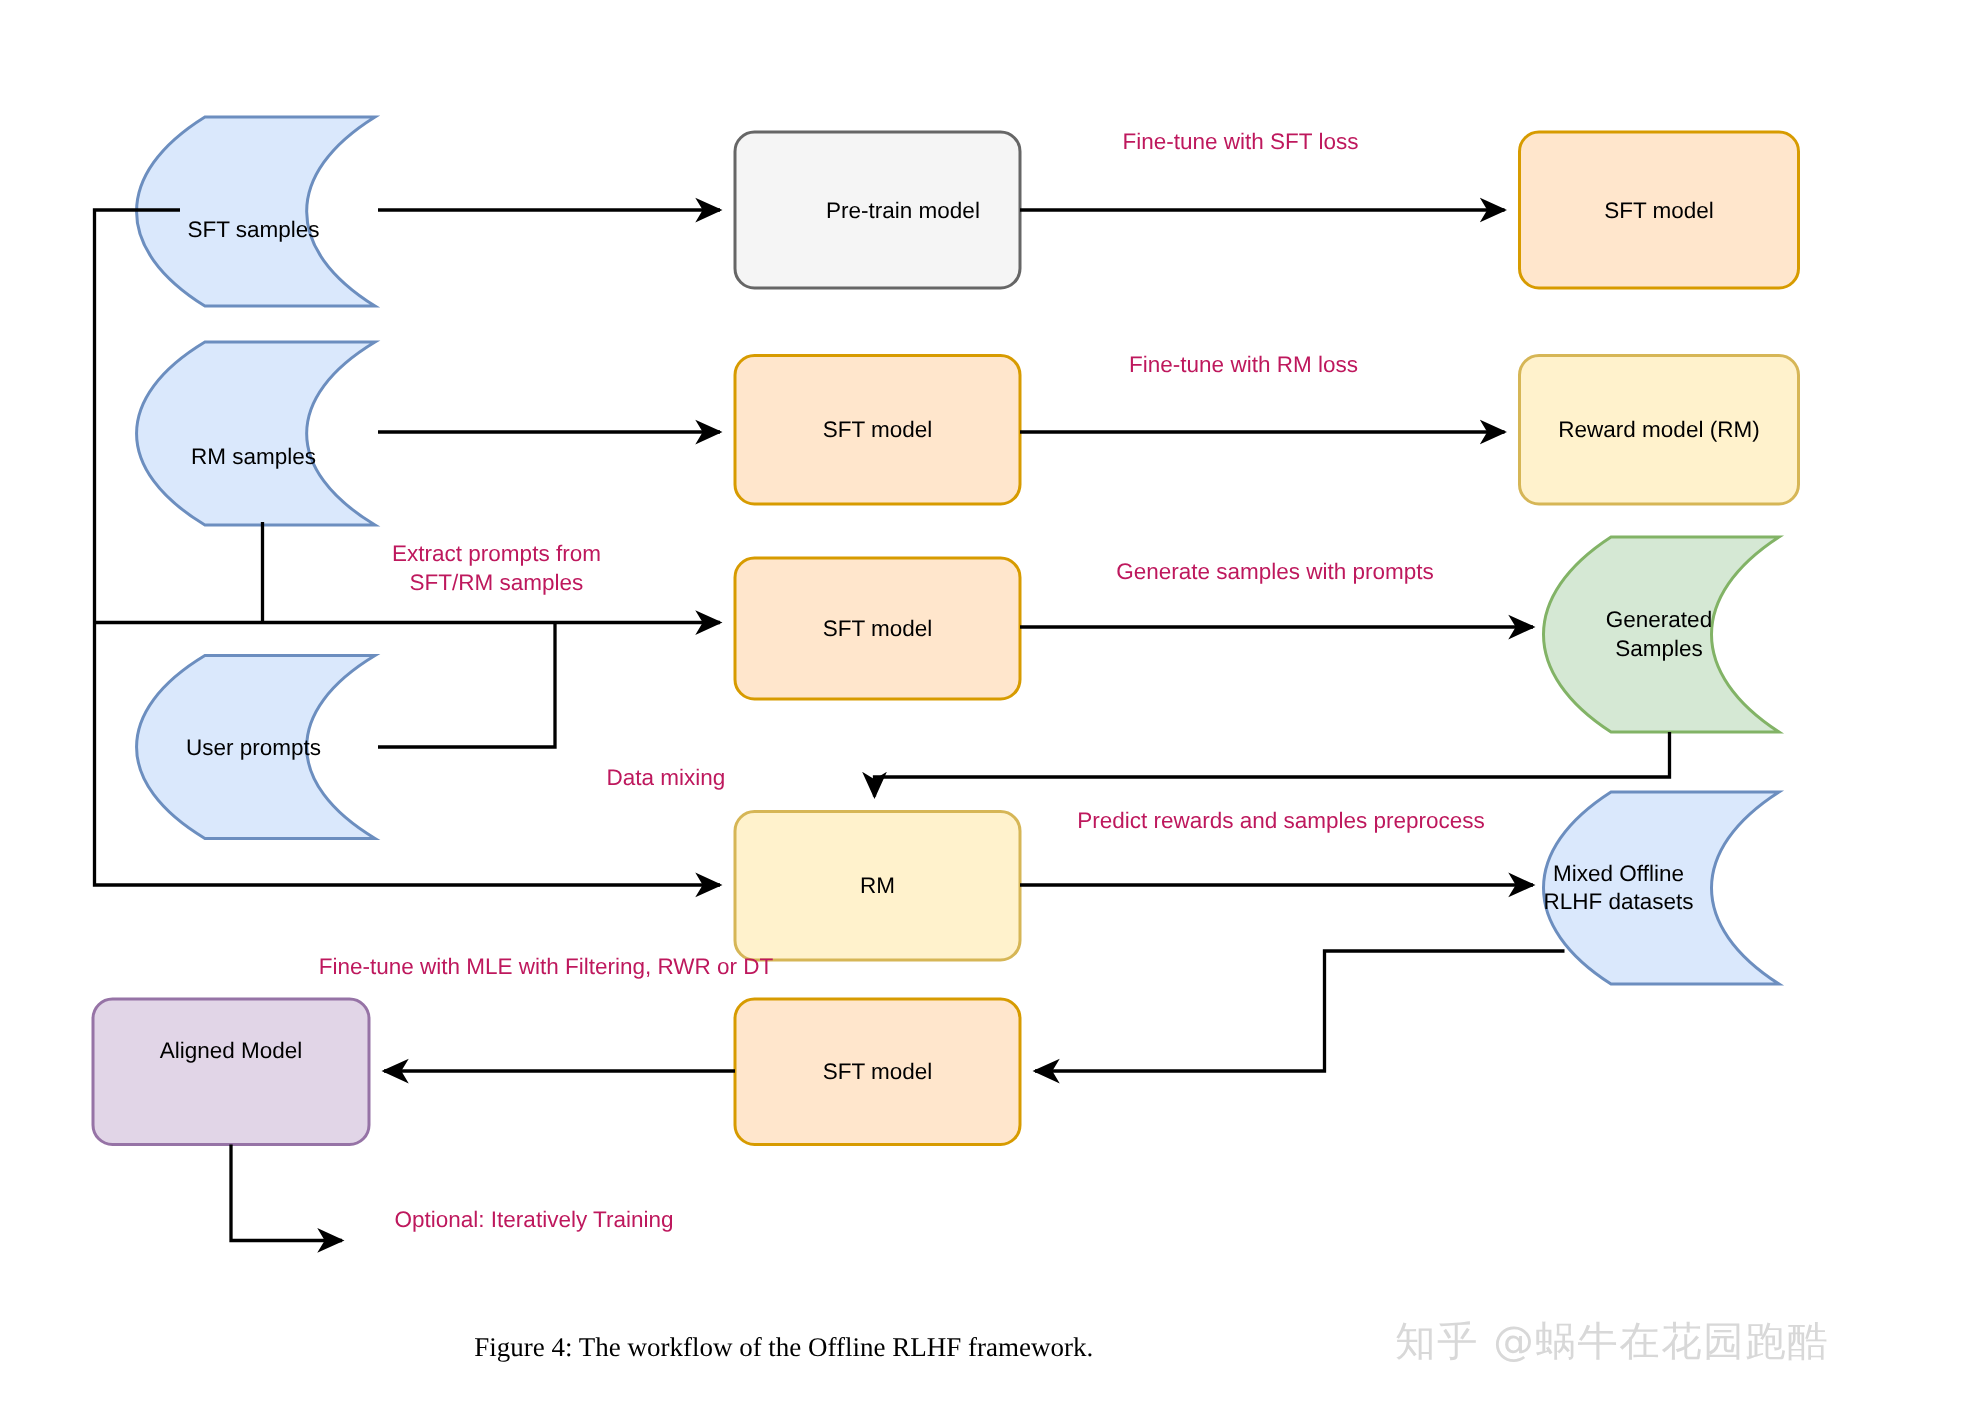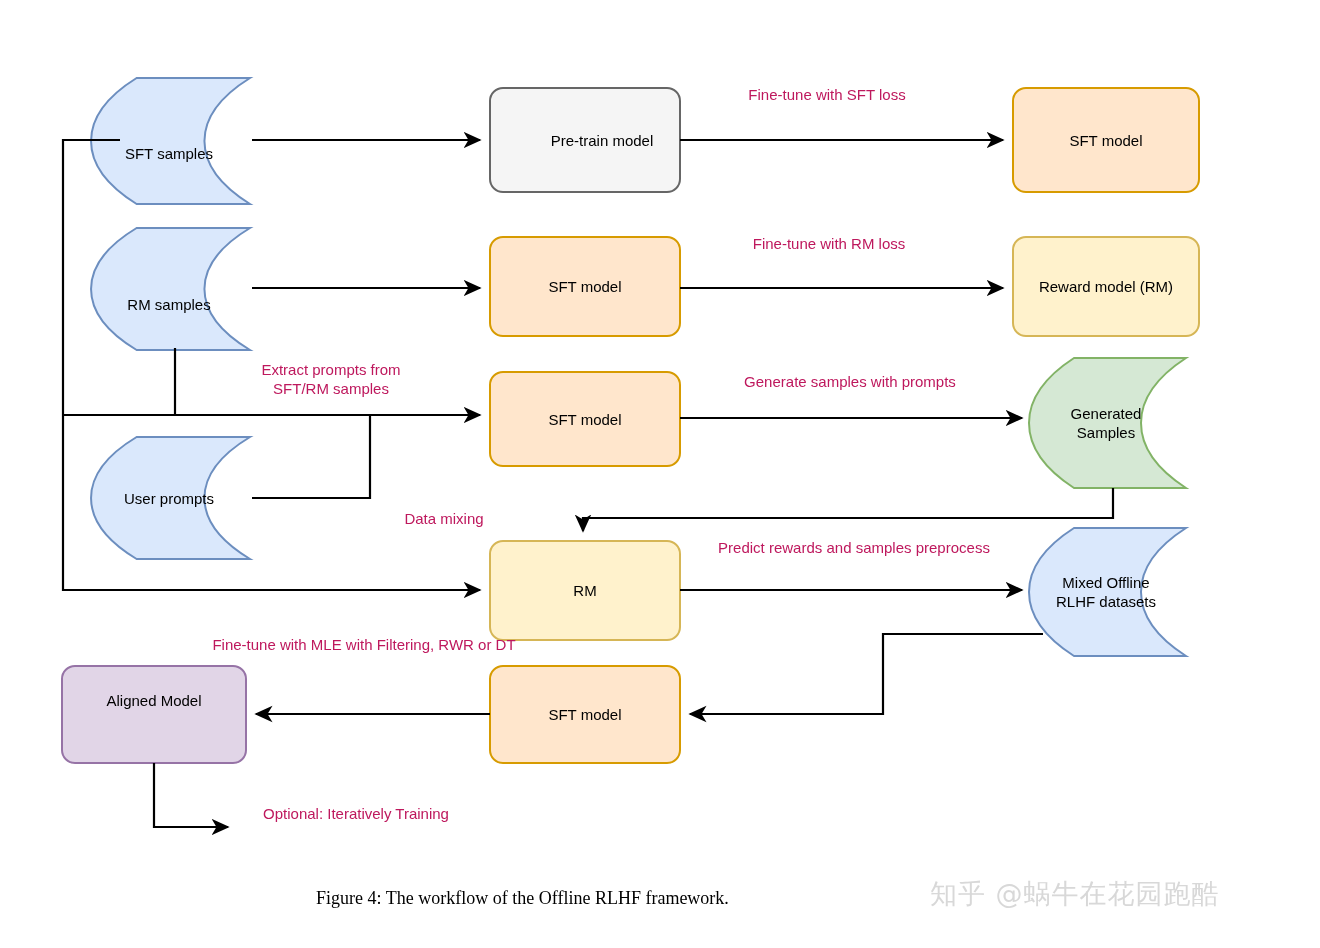--- a/index.html
+++ b/index.html
@@ -111,21 +111,21 @@
     <div class="node-label" style="left: 490px; top: 88px; width: 224px; height: 104px;">Pre-train model</div>
     <div class="node-label" style="left: 1013px; top: 88px; width: 186px; height: 104px;">SFT model</div>
     <div class="node-label" style="left: 88px; top: 228px; width: 162px; height: 153px;">RM samples</div>
     <div class="node-label" style="left: 490px; top: 237px; width: 190px; height: 99px;">SFT model</div>
     <div class="node-label" style="left: 1013px; top: 237px; width: 186px; height: 99px;">Reward model (RM)</div>
     <div class="node-label" style="left: 88px; top: 437px; width: 162px; height: 122px;">User prompts</div>
     <div class="node-label" style="left: 490px; top: 372px; width: 190px; height: 94px;">SFT model</div>
     <div class="node-label" style="left: 1026px; top: 358px; width: 160px; height: 130px;">Generated
 Samples</div>
     <div class="node-label" style="left: 490px; top: 541px; width: 190px; height: 99px;">RM</div>
-    <div class="node-label" style="left: 1026px; top: 528px; width: 160px; height: 128px;">Mixed Offline
+    <div class="node-label" style="left: 999px; top: 528px; width: 160px; height: 128px;">Mixed Offline
 RLHF datasets</div>
     <div class="node-label" style="left: 490px; top: 666px; width: 190px; height: 97px;">SFT model</div>
     <div class="node-label" style="left: 62px; top: 666px; width: 184px; height: 69px;">Aligned Model</div>
     <div class="edge-label" style="left: 731px; top: 85px; width: 192px;">Fine-tune with SFT loss</div>
     <div class="edge-label" style="left: 734px; top: 234px; width: 190px;">Fine-tune with RM loss</div>
     <div class="edge-label" style="left: 236px; top: 360px; width: 190px;">Extract prompts from
 SFT/RM samples</div>
     <div class="edge-label" style="left: 714px; top: 372px; width: 272px;">Generate samples with prompts</div>
     <div class="edge-label" style="left: 392px; top: 509px; width: 104px;">Data mixing</div>
     <div class="edge-label" style="left: 679px; top: 538px; width: 350px;">Predict rewards and samples preprocess</div>

